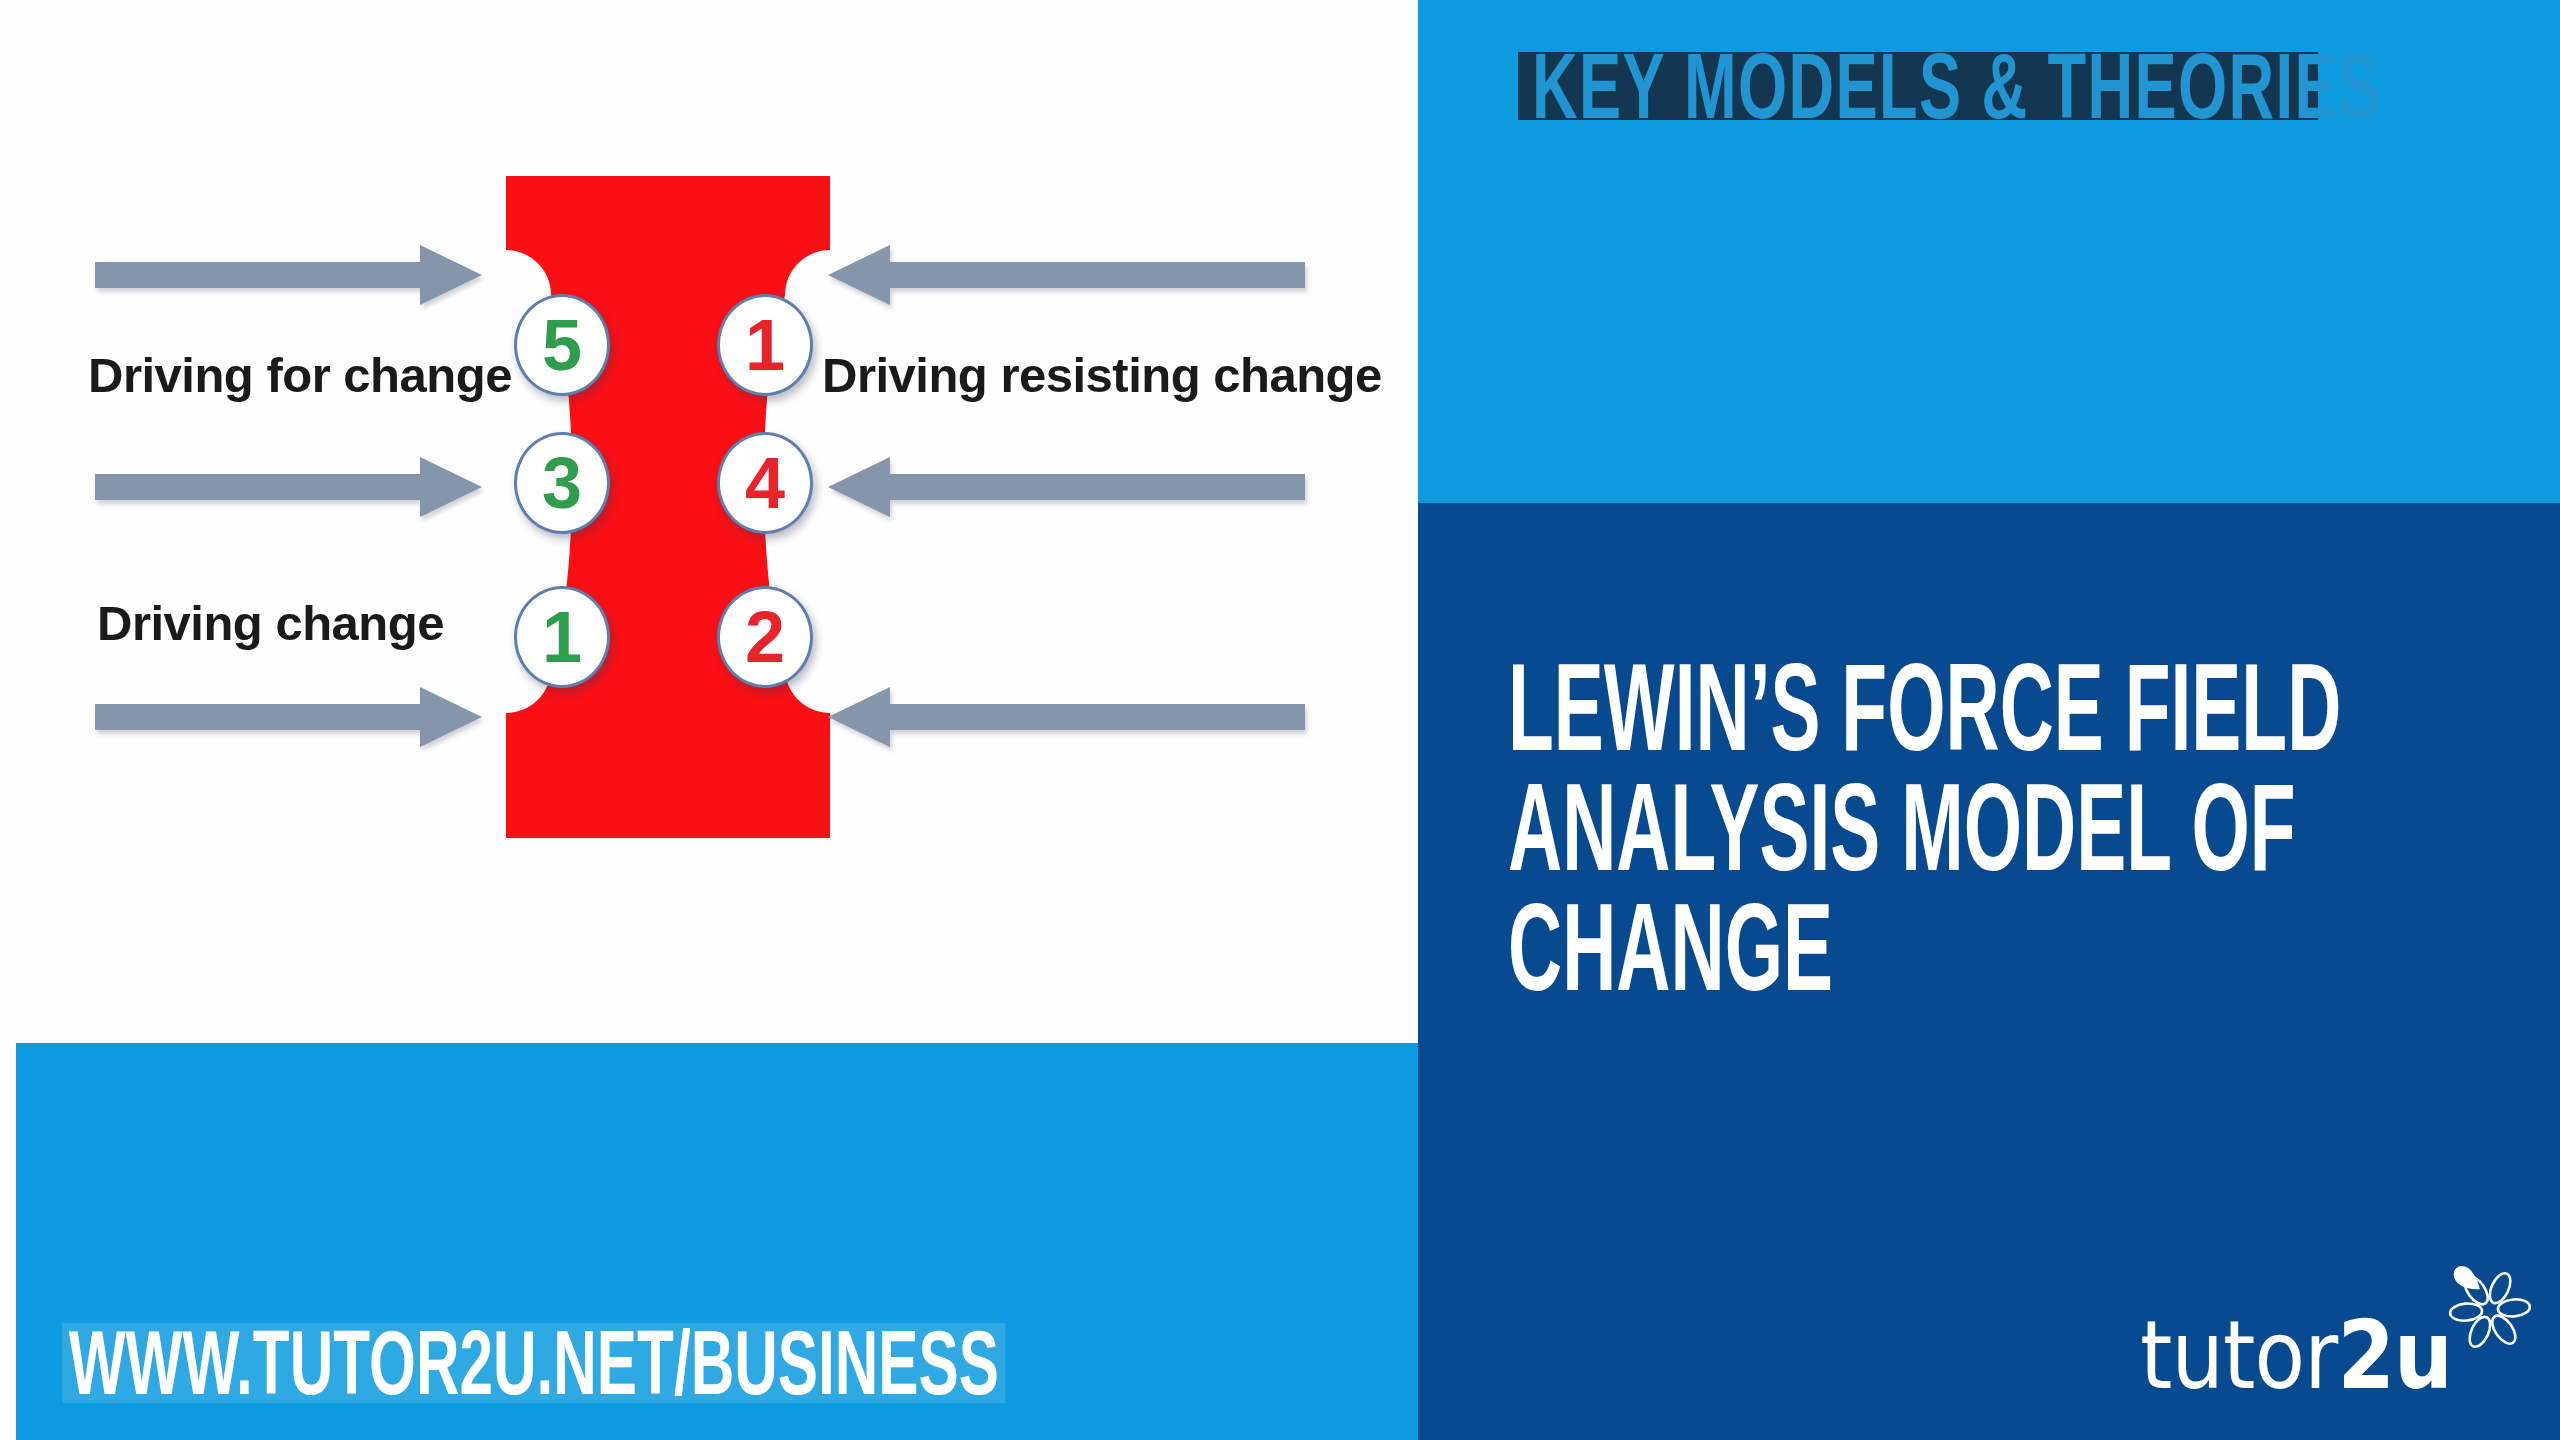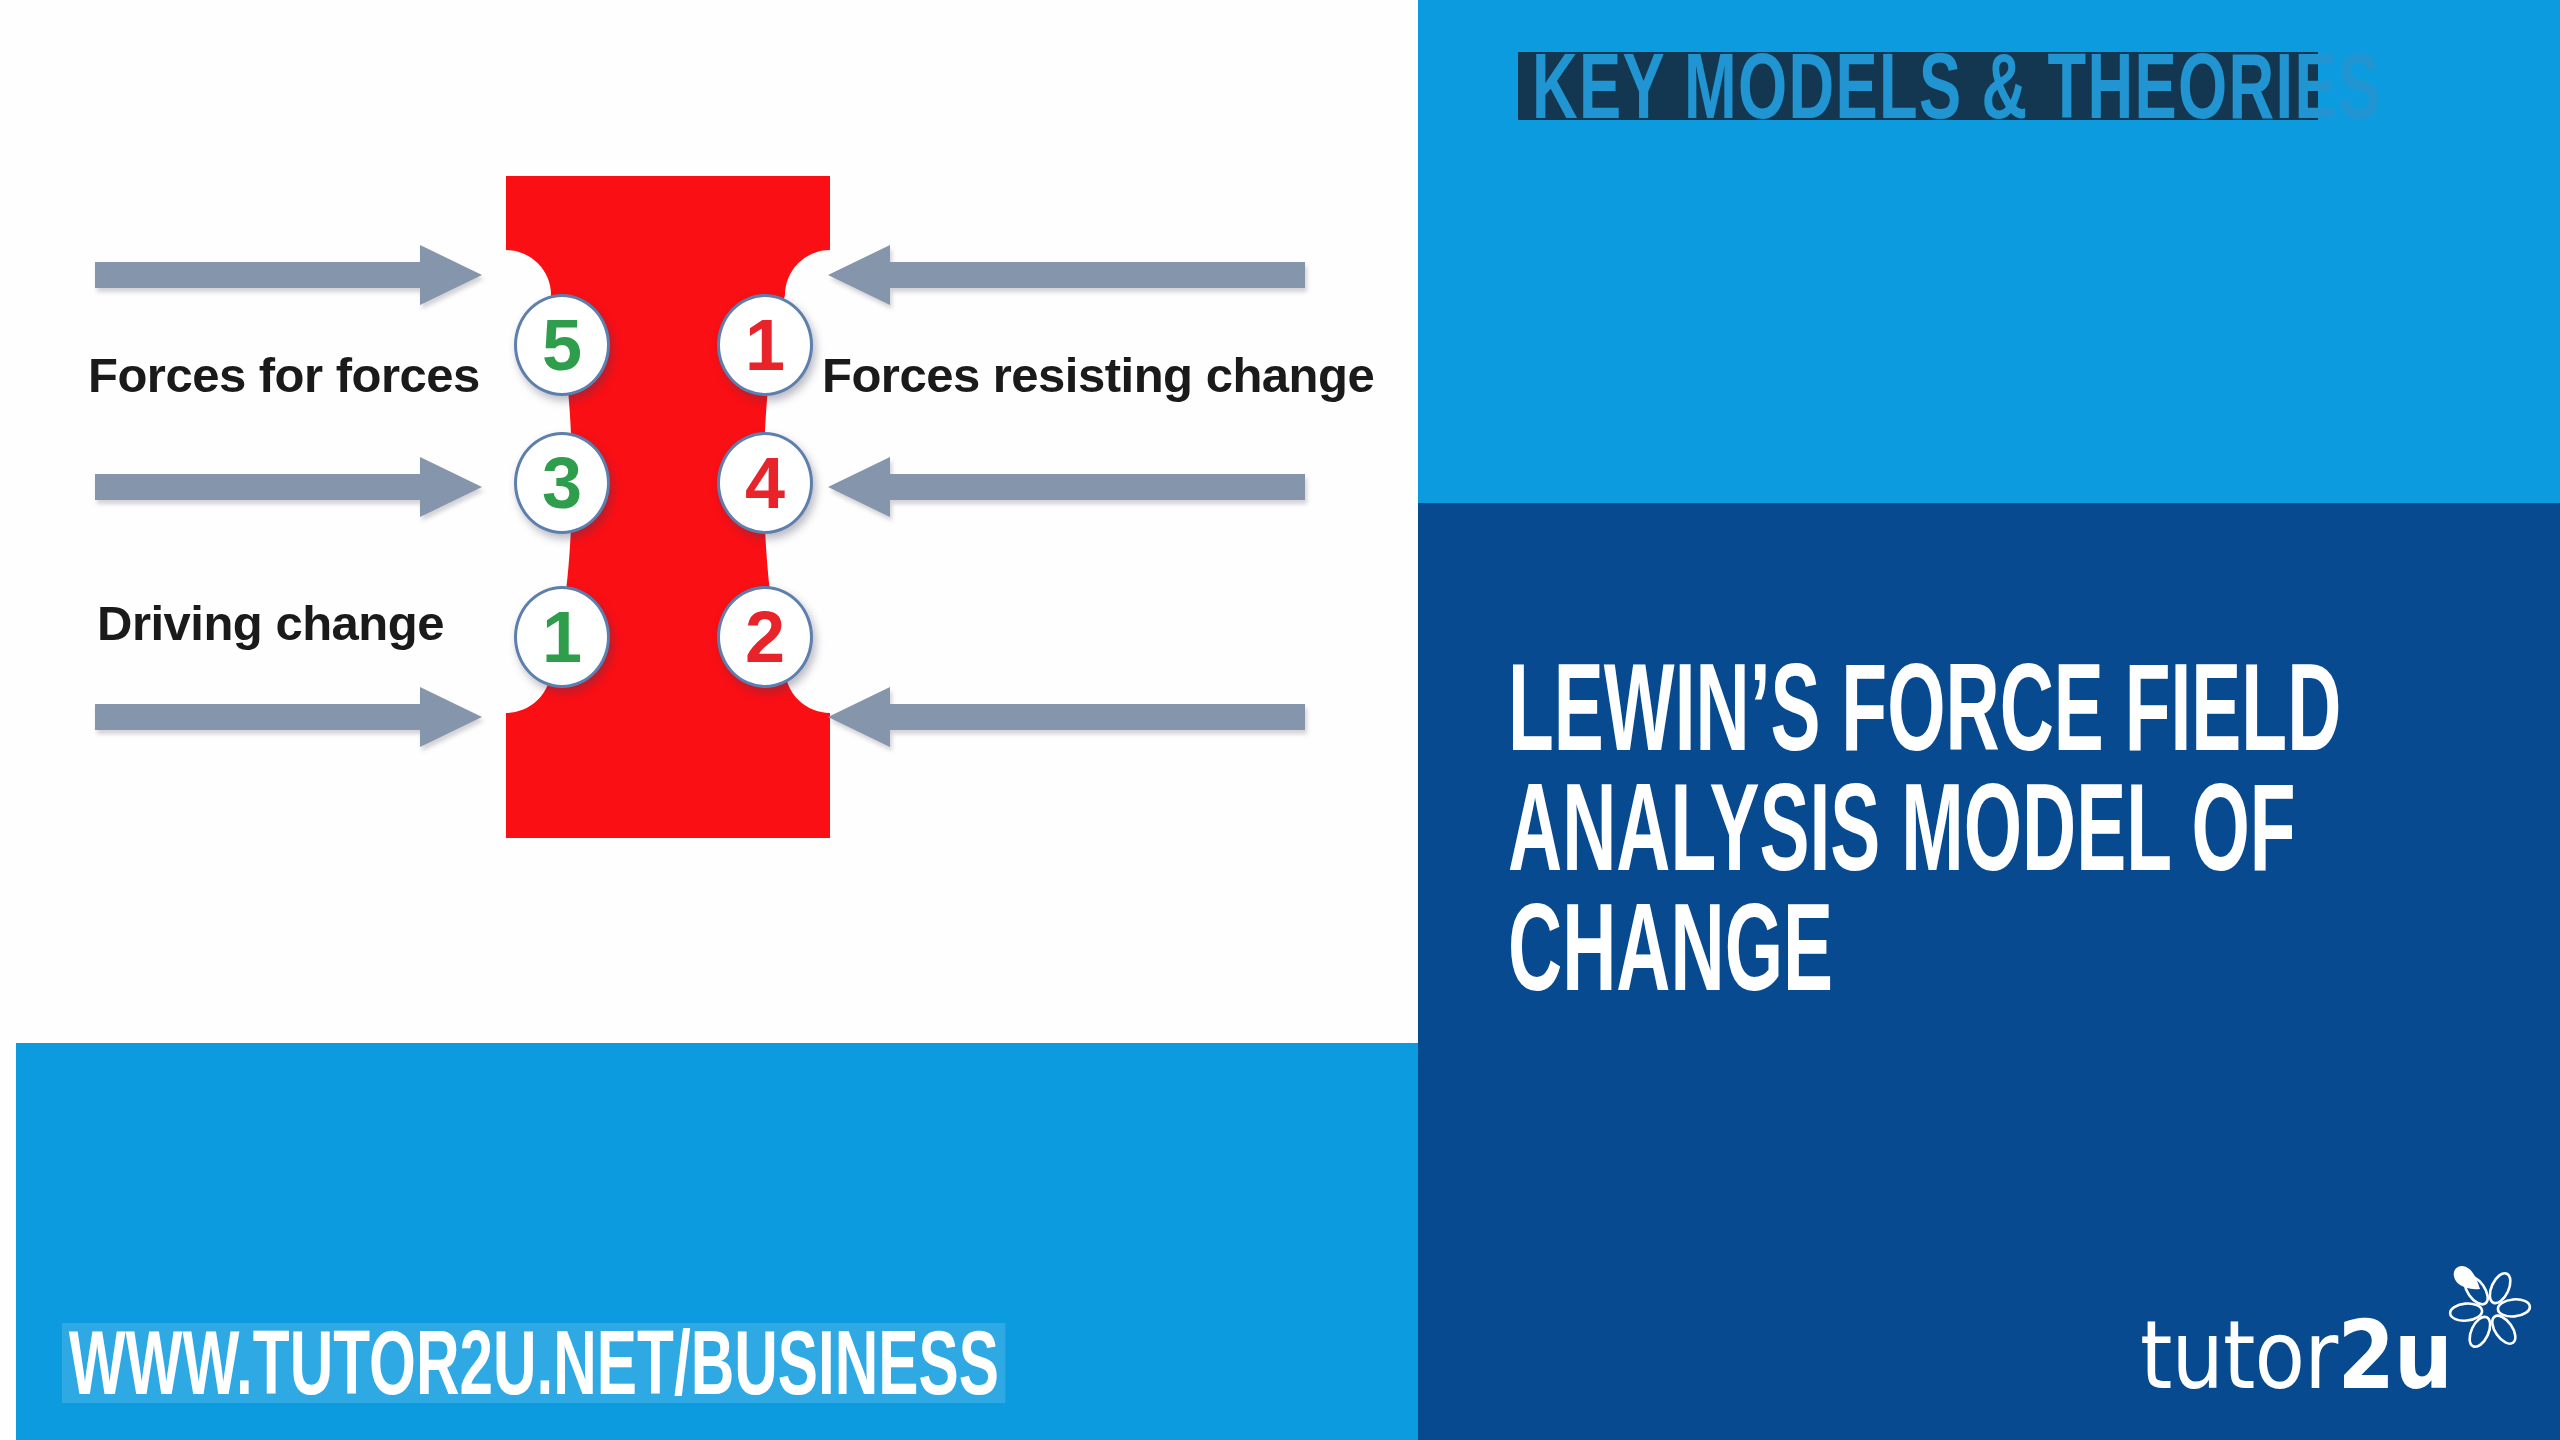--- a/index.html
+++ b/index.html
@@ -101,22 +101,22 @@
     <div class="num-circle" style="left:717px;top:294px;">
       <span class="num red">1</span>
     </div>
     <div class="num-circle" style="left:717px;top:432px;">
       <span class="num red">4</span>
     </div>
     <div class="num-circle" style="left:717px;top:586px;">
       <span class="num red">2</span>
     </div>
 
-    <div class="diagram-label" style="left:88px;top:350px;">Forces for forces</div>
-    <div class="diagram-label" style="left:822px;top:350px;">Forces resisting change</div>
+    <div class="diagram-label" style="left:88px;top:350px;">Driving for change</div>
+    <div class="diagram-label" style="left:822px;top:350px;">Driving resisting change</div>
     <div class="diagram-label" style="left:97px;top:598px;">Driving change</div>
   </div>
 
   <div class="bottom-band">
     <div class="url-wrap">
       <span class="cond">WWW.TUTOR2U.NET/BUSINESS</span>
     </div>
   </div>
 
   <div class="right-top">

